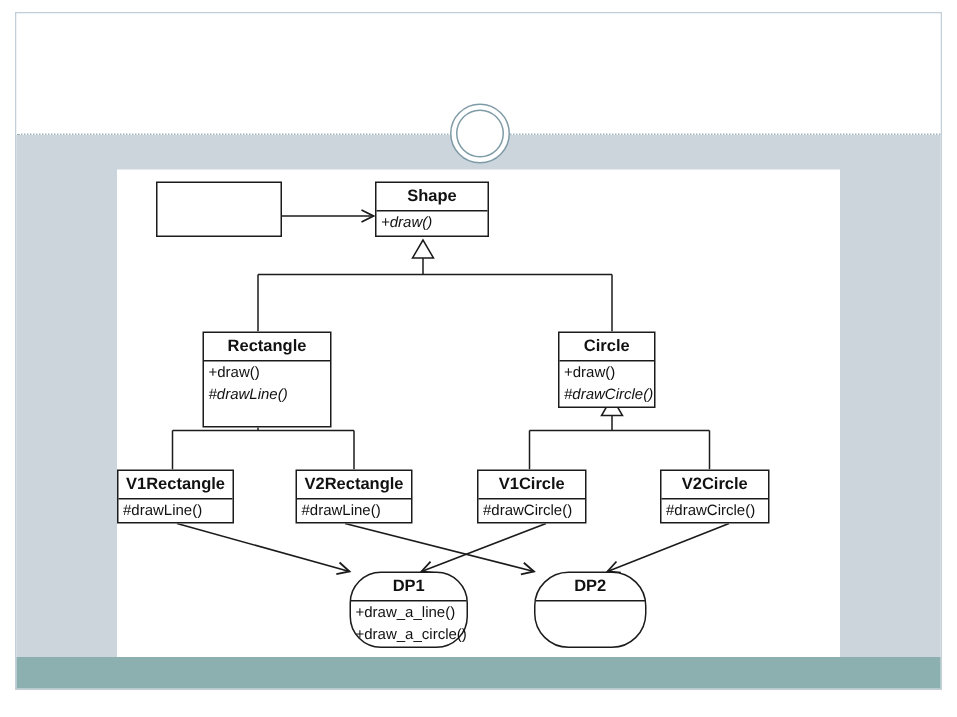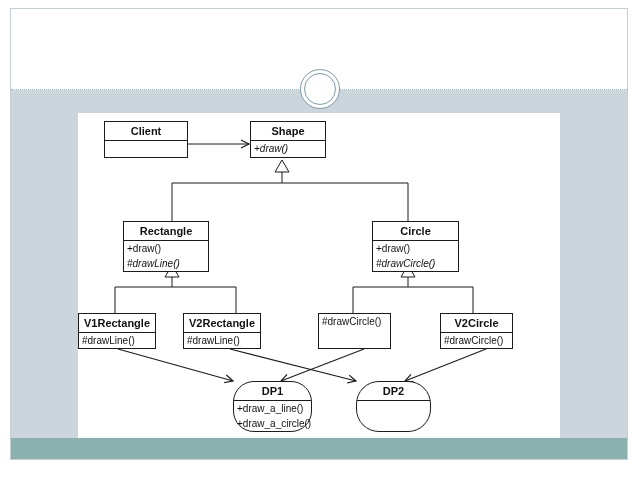--- a/index.html
+++ b/index.html
@@ -192,64 +192,64 @@
       <g>
         <line x1="286" y1="236" x2="203" y2="268" stroke="#1b1b1b" stroke-width="1.1" marker-end="url(#openArrow)"></line>
       </g>
 
       <g>
         <line x1="408" y1="236" x2="327" y2="268" stroke="#1b1b1b" stroke-width="1.1" marker-end="url(#openArrow)"></line>
       </g>
     </svg>
 
     <div class="uml" style="left:26px; top:8px; width:84px; height:37px;">
-      <div class="name">Client</div>
       <div class="ops">
         <div class="op empty"></div>
       </div>
     </div>
 
     <div class="uml" style="left:172px; top:8px; width:76px; height:37px;">
       <div class="name abstract">Shape</div>
       <div class="ops">
         <div class="op abstract">+draw()</div>
       </div>
     </div>
 
-    <div class="uml" style="left:45px; top:108px; width:86px; height:51px;">
+    <div class="uml" style="left:57px; top:108px; width:86px; height:64px;">
       <div class="name abstract">Rectangle</div>
       <div class="ops">
         <div class="op">+draw()</div>
         <div class="op abstract">#drawLine()</div>
       </div>
     </div>
 
-    <div class="uml" style="left:294px; top:108px; width:87px; height:51px;">
+    <div class="uml" style="left:294px; top:108px; width:65px; height:51px;">
       <div class="name abstract">Circle</div>
       <div class="ops">
         <div class="op">+draw()</div>
         <div class="op abstract">#drawCircle()</div>
       </div>
     </div>
 
     <div class="uml" style="left:0px; top:200px; width:78px; height:36px;">
       <div class="name">V1Rectangle</div>
       <div class="ops">
         <div class="op">#drawLine()</div>
       </div>
     </div>
 
-    <div class="uml" style="left:105px; top:200px; width:78px; height:36px;">
+    <div class="uml" style="left:119px; top:200px; width:78px; height:36px;">
       <div class="name">V2Rectangle</div>
       <div class="ops">
         <div class="op">#drawLine()</div>
       </div>
     </div>
 
     <div class="uml" style="left:240px; top:200px; width:73px; height:36px;">
+      <div class="name">V1Circle</div>
       <div class="ops">
         <div class="op">#drawCircle()</div>
       </div>
     </div>
 
     <div class="uml" style="left:362px; top:200px; width:73px; height:36px;">
       <div class="name">V2Circle</div>
       <div class="ops">
         <div class="op">#drawCircle()</div>
       </div>

